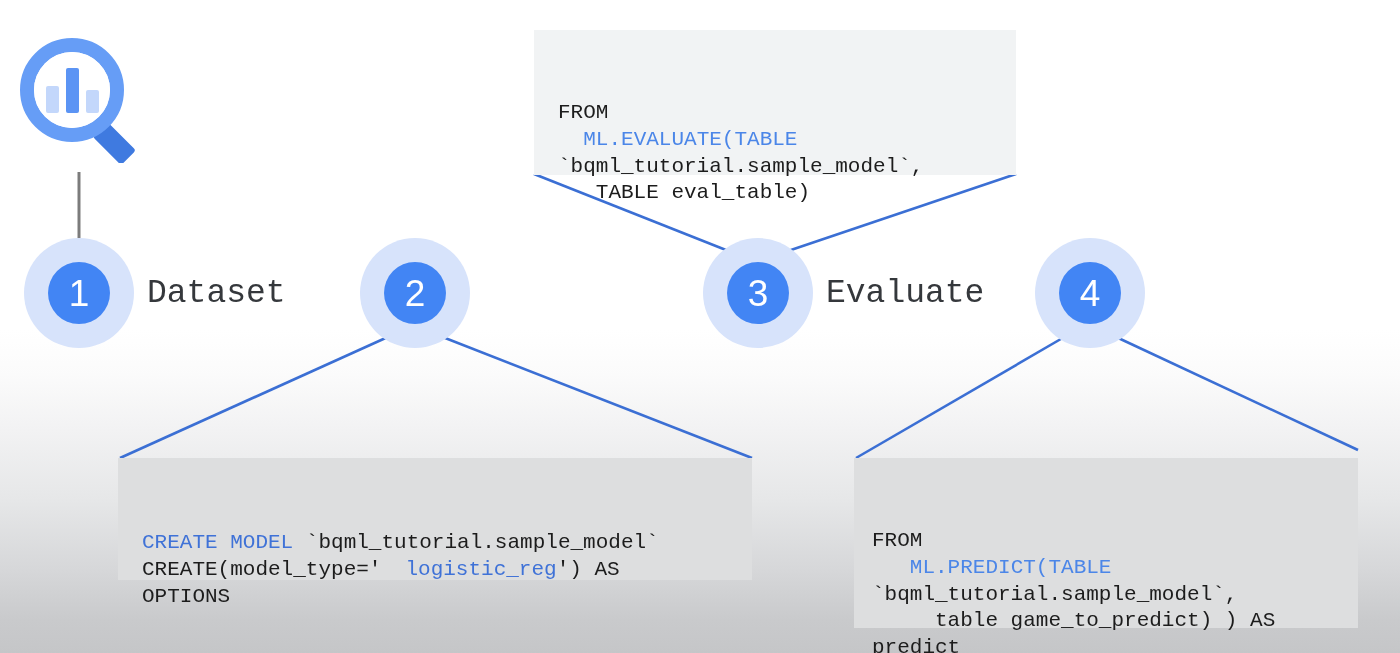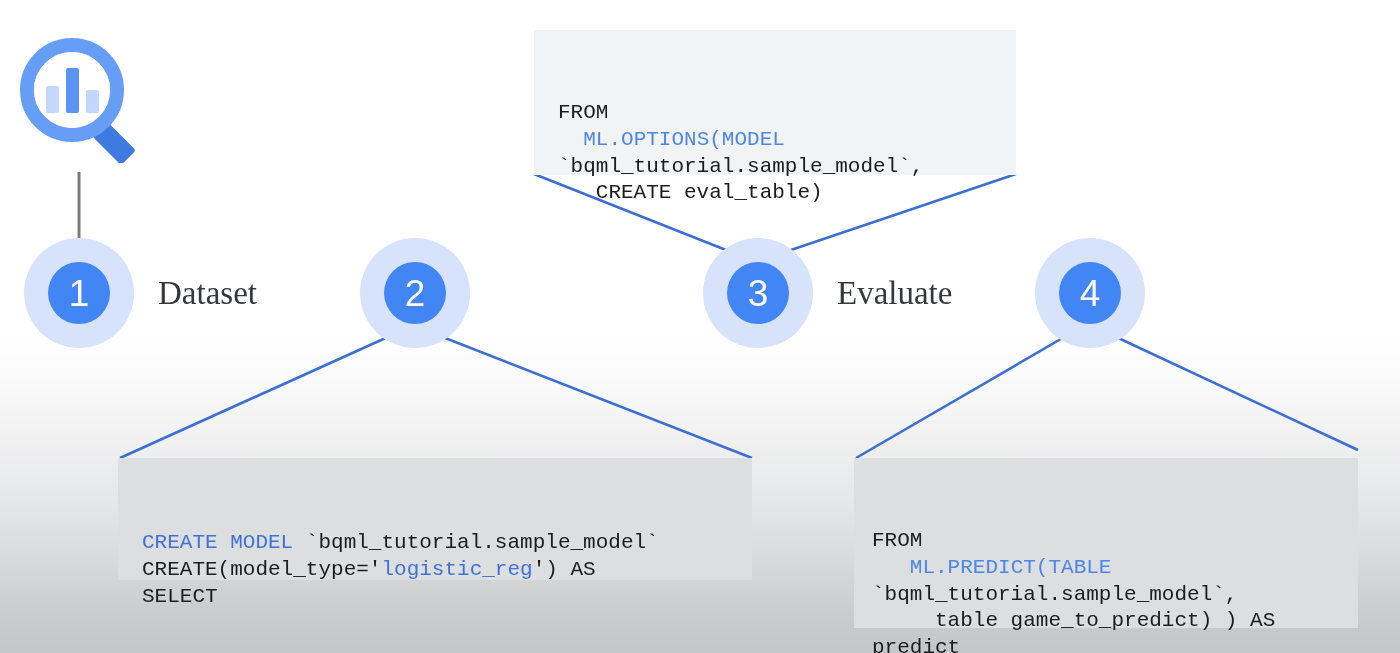--- a/index.html
+++ b/index.html
@@ -29,35 +29,35 @@
     flex:0 0 auto;
   }
   .disc{
     width:62px;height:62px;border-radius:50%;
     background:#4285f4;color:#ffffff;
     display:flex;align-items:center;justify-content:center;
     font-size:37px;font-weight:400;line-height:1;
     font-family:"Liberation Sans",sans-serif;
   }
   .steplabel{
-    margin-left:24px;font-size:33px;color:#35383c;white-space:nowrap;
-    font-family:Liberation Serif, serif;font-weight:400;
+    margin-left:13px;font-size:33px;color:#35383c;white-space:nowrap;
+    font-family:Liberation Mono, monospace;font-weight:400;
   }
 
   
   .code{
     position:absolute;
     font-family:Liberation Mono, monospace;
     font-size:21px;line-height:1.28;
     color:#1c1c1c;white-space:pre;
   }
   .code.top{background:#f1f3f4;}
   .code.bottom{background:#dddedf;}
   .kw{color:#3f72d7;text-align:right;}
-  .str{color:#3f72d7;}
+  .str{color:#3f72d7;margin-left:24px;}
   .fn{color:#4b86e8;}
 </style>
 </head>
 <body>
 
 <div id="stage">
 
   <svg id="wires" viewBox="0 0 1400 653" xmlns="http://www.w3.org/2000/svg">
 
     <line x1="79" y1="172" x2="79" y2="238" stroke="#7c7c7c" stroke-width="3"></line>
@@ -107,24 +107,24 @@
     <div class="steplabel">Evaluate</div>
   </div>
 
   <div class="node" style="left:1035px;top:238px;">
     <div class="halo">
       <div class="disc">4</div>
     </div>
   </div>
 
   <div class="code top" style="left:534px;top:30px;width:482px;height:145px;padding:16px 0 0 24px;box-sizing:border-box;">
-    <div><div><span>FROM</span></div><div><span>  </span><span class="fn">ML.OPTIONS(MODEL</span></div><div><span>`bqml_tutorial.sample_model`,</span></div><div><span>   CREATE eval_table)</span></div></div>
+    <div><div><span>FROM</span></div><div><span>  </span><span class="fn">ML.EVALUATE(TABLE</span></div><div><span>`bqml_tutorial.sample_model`,</span></div><div><span>   TABLE eval_table)</span></div></div>
   </div>
 
   <div class="code bottom" style="left:118px;top:458px;width:634px;height:122px;padding:18px 0 0 24px;box-sizing:border-box;">
-    <div><div><span class="kw">CREATE MODEL</span><span> `bqml_tutorial.sample_model`</span></div><div><span>CREATE(model_type='</span><span class="str">logistic_reg</span><span>') AS</span></div><div><span>SELECT</span></div></div>
+    <div><div><span class="kw">CREATE MODEL</span><span> `bqml_tutorial.sample_model`</span></div><div><span>CREATE(model_type='</span><span class="str">logistic_reg</span><span>') AS</span></div><div><span>OPTIONS</span></div></div>
   </div>
 
   <div class="code bottom" style="left:854px;top:458px;width:504px;height:170px;padding:16px 0 0 18px;box-sizing:border-box;">
     <div><div><span>FROM</span></div><div><span>   </span><span class="fn">ML.PREDICT(TABLE</span></div><div><span>`bqml_tutorial.sample_model`,</span></div><div><span>     table game_to_predict) ) AS</span></div><div><span>predict</span></div></div>
   </div>
 
 </div>
 
 </body></html>

